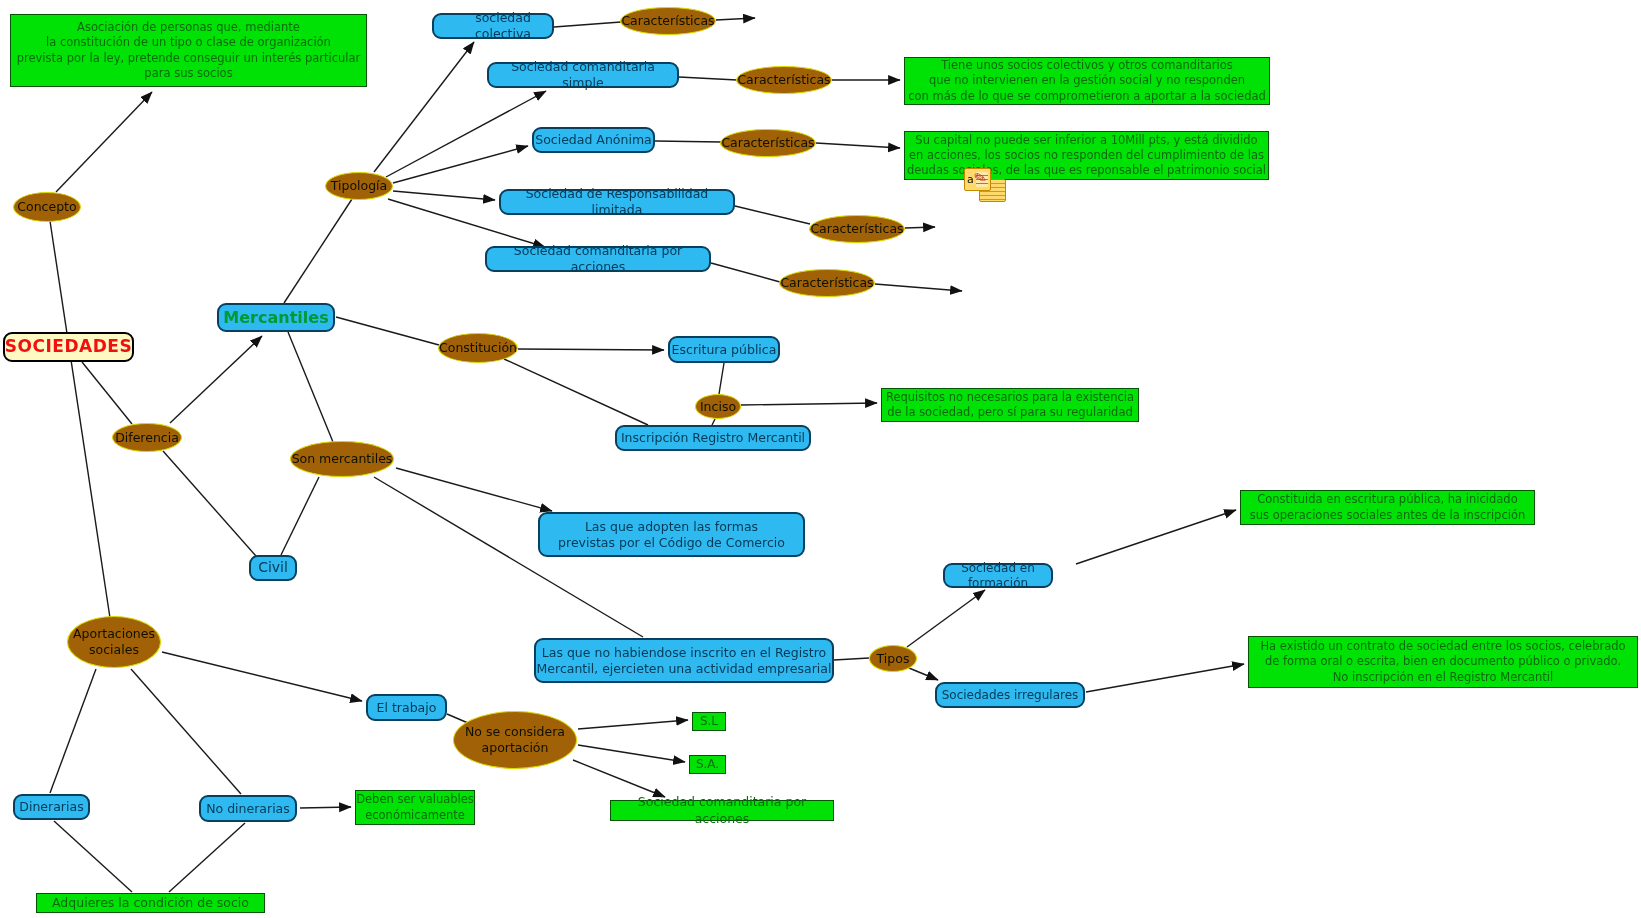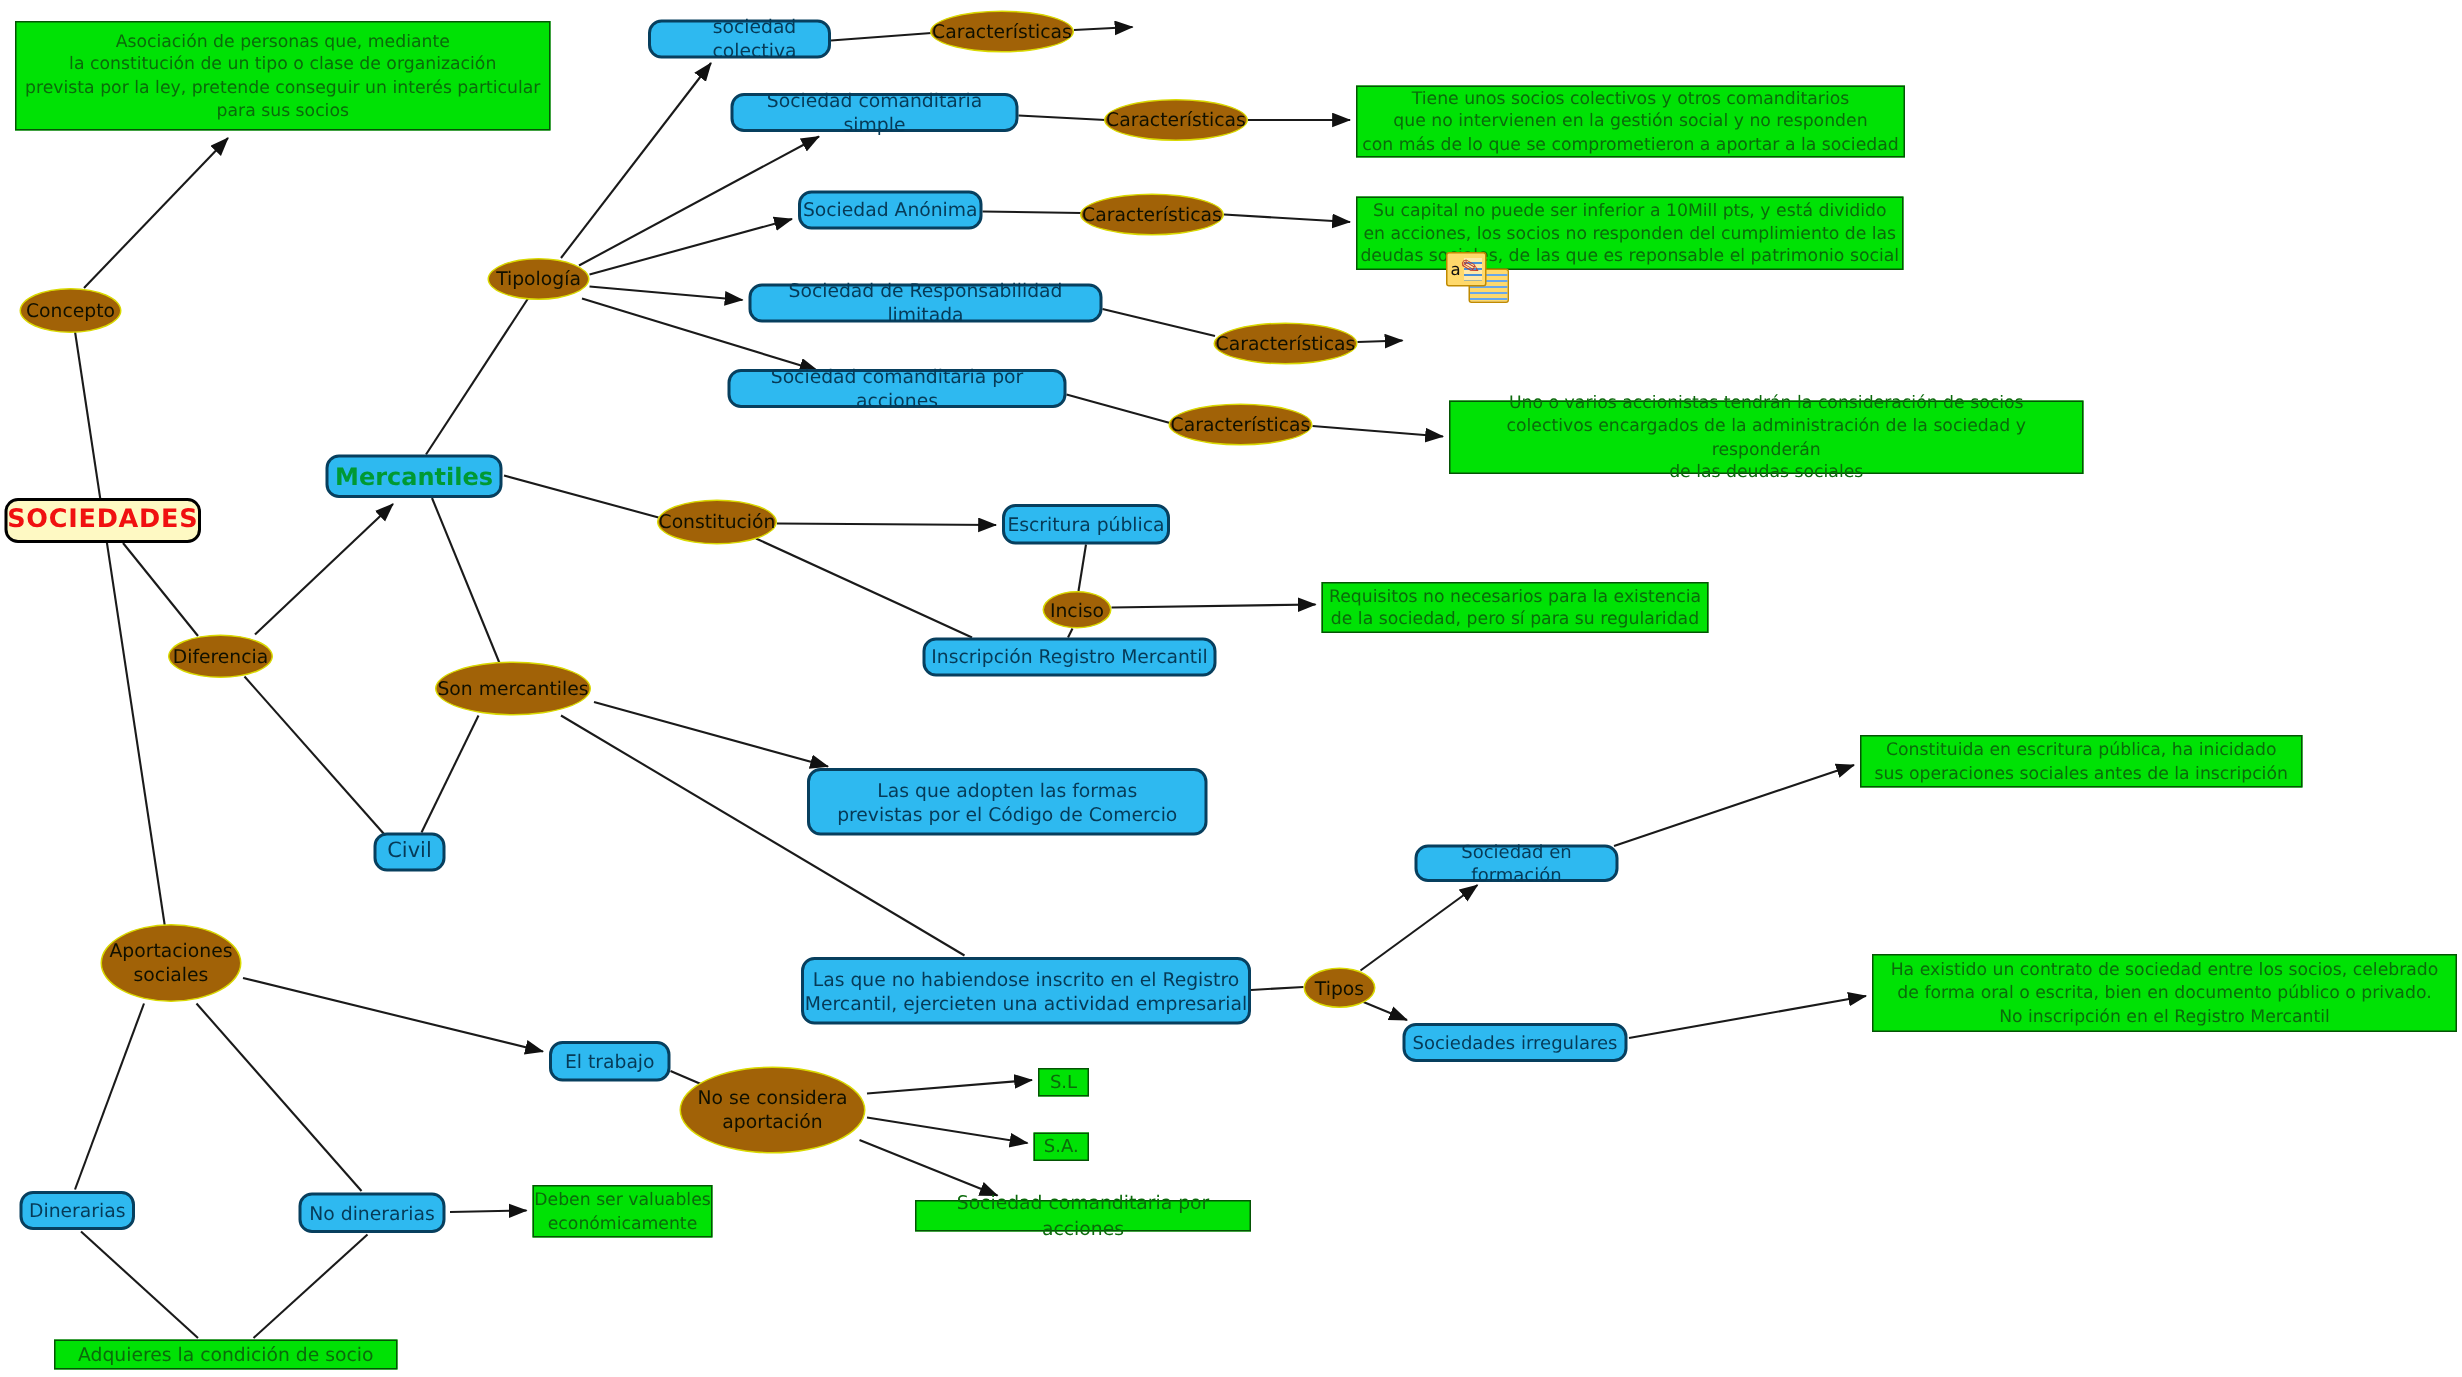--- a/index.html
+++ b/index.html
@@ -106,23 +106,20 @@
   <div class="node green" style="left:10px;top:14px;width:357px;height:73px;">Asociación de personas que, mediante
 la constitución de un tipo o clase de organización
 prevista por la ley, pretende conseguir un interés particular
 para sus socios</div>
   <div class="node green" style="left:904px;top:57px;width:366px;height:48px;">Tiene unos socios colectivos y otros comanditarios
 que no intervienen en la gestión social y no responden
 con más de lo que se comprometieron a aportar a la sociedad</div>
   <div class="node green" style="left:904px;top:131px;width:365px;height:49px;">Su capital no puede ser inferior a 10Mill pts, y está dividido
 en acciones, los socios no responden del cumplimiento de las
 deudas sociales, de las que es reponsable el patrimonio social</div>
-  <div class="node green" style="left:966px;top:267px;width:423px;height:49px;">Uno o varios accionistas tendrán la consideración de socios
-colectivos encargados de la administración de la sociedad y responderán
-de las deudas sociales</div>
   <div class="node green" style="left:881px;top:388px;width:258px;height:34px;">Requisitos no necesarios para la existencia
 de la sociedad, pero sí para su regularidad</div>
   <div class="node green" style="left:1240px;top:490px;width:295px;height:35px;">Constituida en escritura pública, ha inicidado
 sus operaciones sociales antes de la inscripción</div>
   <div class="node green" style="left:1248px;top:636px;width:390px;height:52px;">Ha existido un contrato de sociedad entre los socios, celebrado
 de forma oral o escrita, bien en documento público o privado.
 No inscripción en el Registro Mercantil</div>
   <div class="node green" style="left:355px;top:790px;width:120px;height:35px;">Deben ser valuables
 económicamente</div>
   <div class="node green small-green" style="left:692px;top:712px;width:34px;height:19px;">S.L</div>
@@ -136,21 +133,21 @@
   <div class="node blue" style="left:499px;top:189px;width:236px;height:26px;">Sociedad de Responsabilidad limitada</div>
   <div class="node blue" style="left:485px;top:246px;width:226px;height:26px;">Sociedad comanditaria por acciones</div>
   <div class="node blue big-label" style="left:217px;top:303px;width:118px;height:29px;">Mercantiles</div>
   <div class="node blue" style="left:668px;top:336px;width:112px;height:27px;">Escritura pública</div>
   <div class="node blue" style="left:615px;top:425px;width:196px;height:26px;">Inscripción Registro Mercantil</div>
   <div class="node blue" style="left:249px;top:555px;width:48px;height:26px;font-size:14px;">Civil</div>
   <div class="node blue" style="left:538px;top:512px;width:267px;height:45px;">Las que adopten las formas
 previstas por el Código de Comercio</div>
   <div class="node blue" style="left:534px;top:638px;width:300px;height:45px;">Las que no habiendose inscrito en el Registro
 Mercantil, ejercieten una actividad empresarial</div>
-  <div class="node blue" style="left:943px;top:563px;width:136px;height:25px;font-size:12px;">Sociedad en formación</div>
+  <div class="node blue" style="left:943px;top:563px;width:110px;height:25px;font-size:12px;">Sociedad en formación</div>
   <div class="node blue" style="left:935px;top:682px;width:150px;height:26px;font-size:12px;">Sociedades irregulares</div>
   <div class="node blue" style="left:366px;top:694px;width:81px;height:27px;">El trabajo</div>
   <div class="node blue" style="left:13px;top:794px;width:77px;height:26px;">Dinerarias</div>
   <div class="node blue" style="left:199px;top:795px;width:98px;height:27px;">No dinerarias</div>
 
   <div class="node root" style="left:3px;top:332px;width:131px;height:30px;">SOCIEDADES</div>
 
   <div class="node yellow" style="left:13px;top:192px;width:68px;height:30px;">Concepto</div>
   <div class="node yellow" style="left:325px;top:172px;width:68px;height:28px;">Tipología</div>
   <div class="node yellow" style="left:620px;top:7px;width:96px;height:28px;">Características</div>

